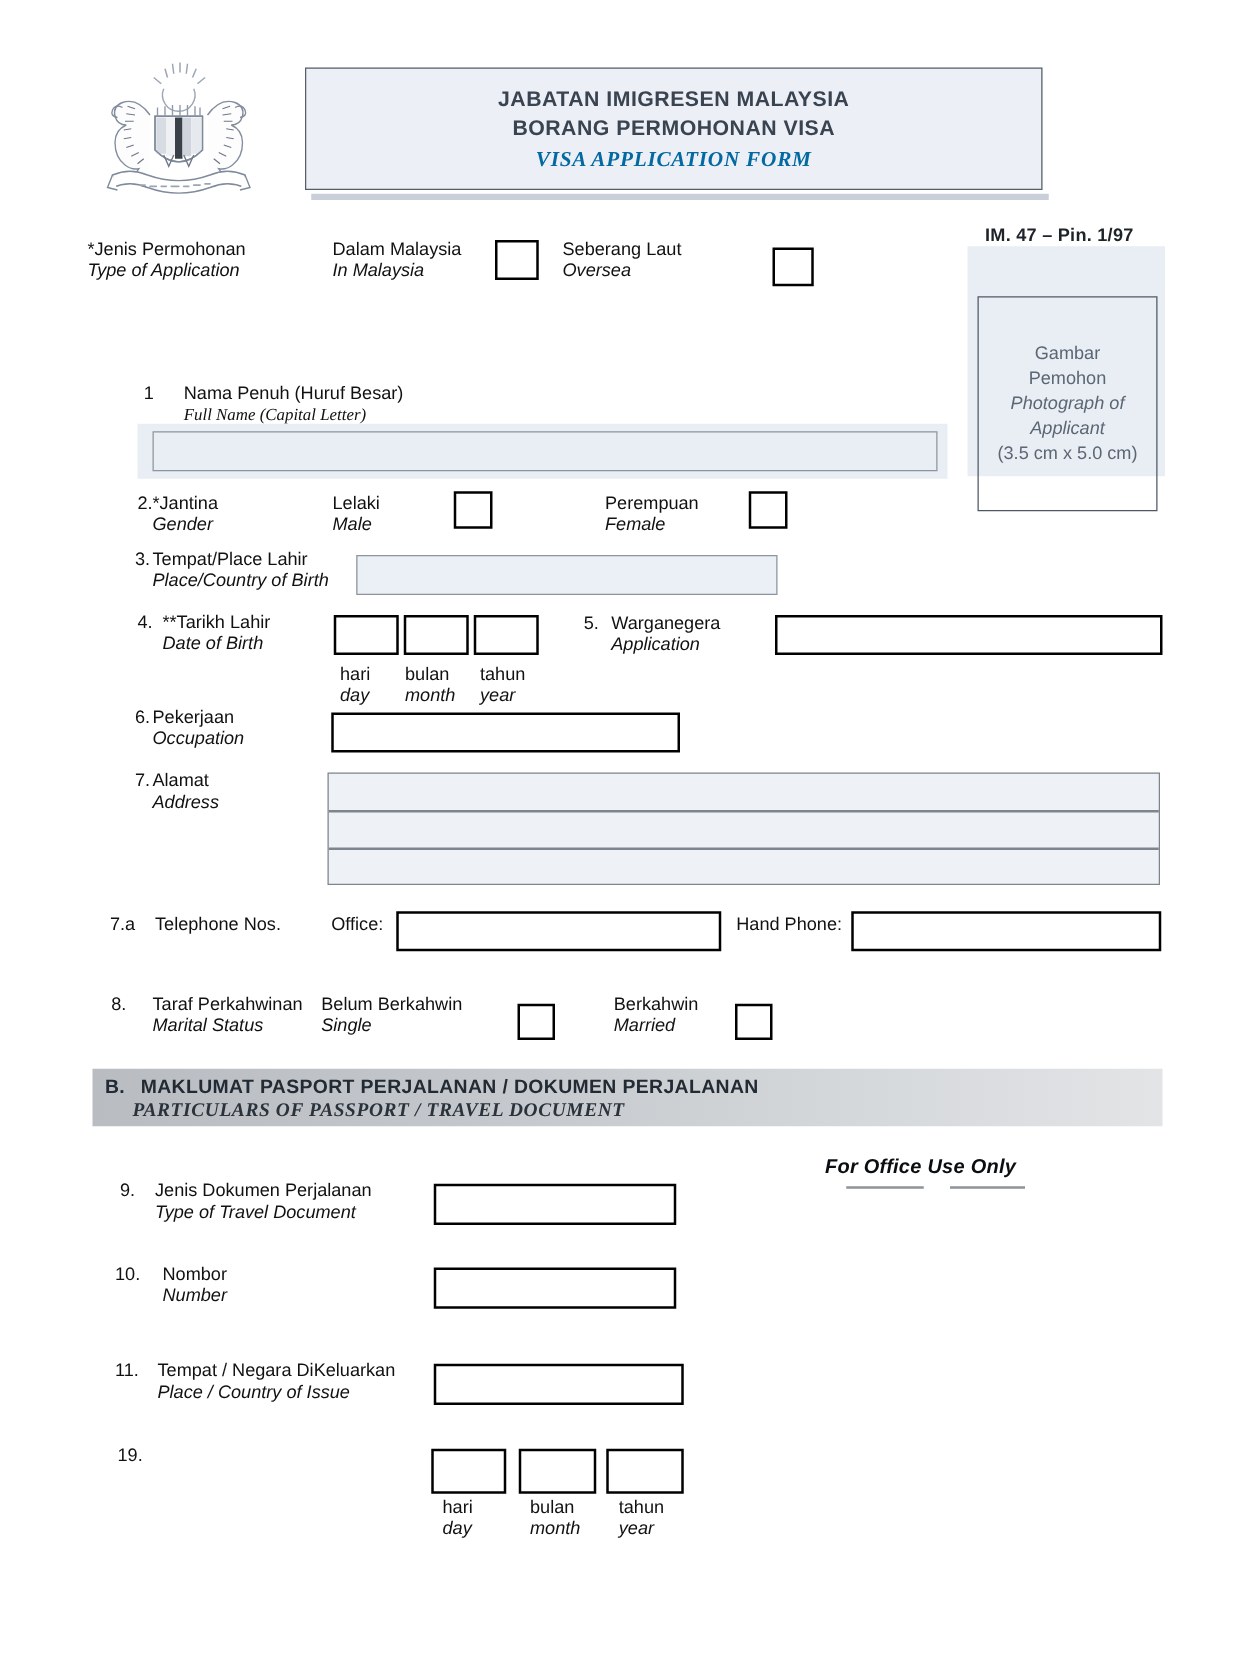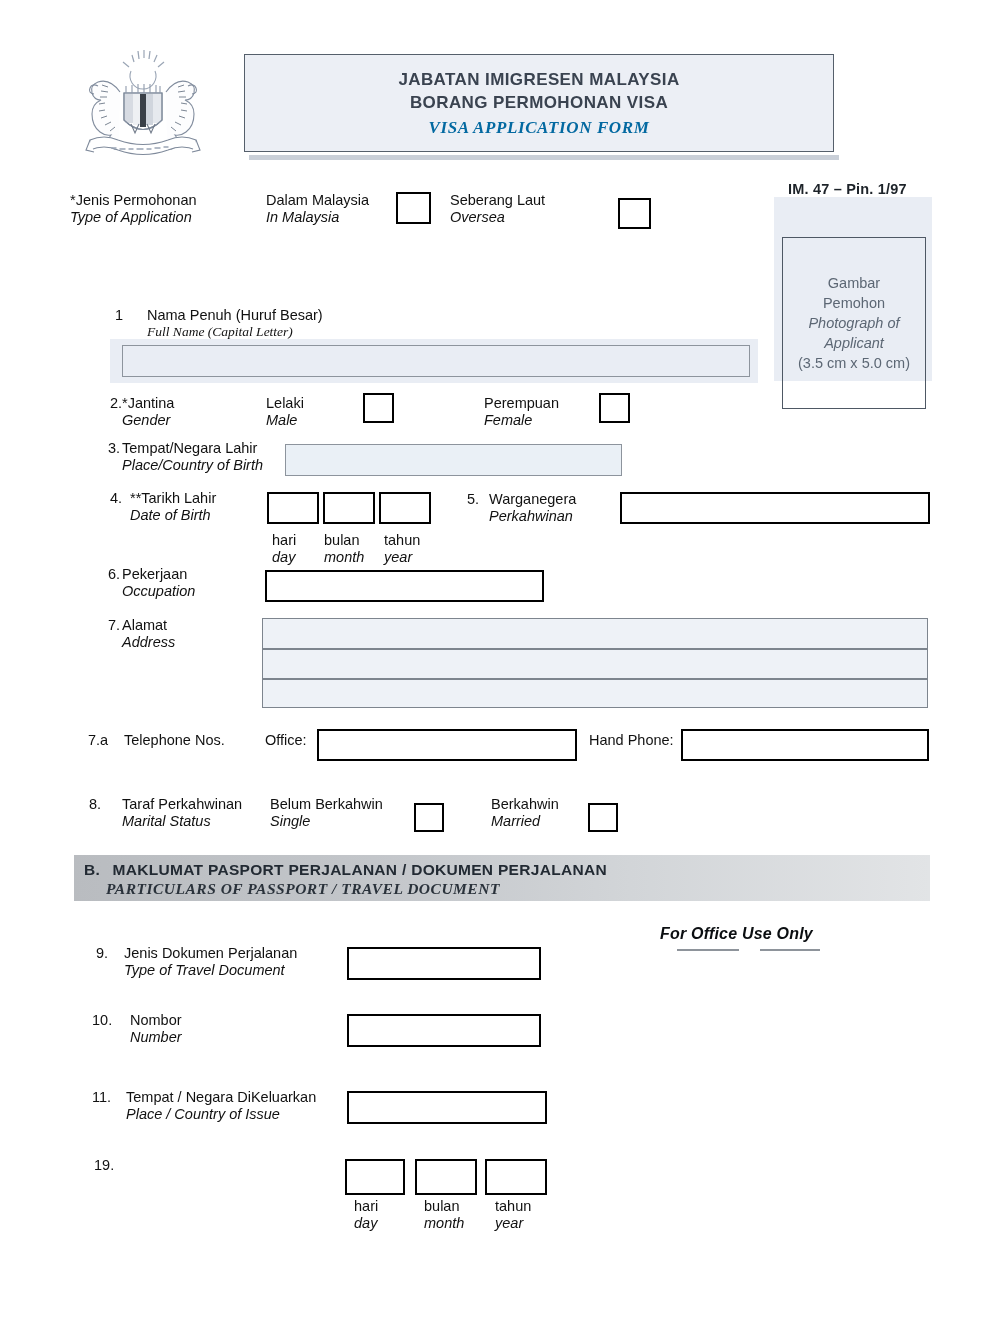--- a/index.html
+++ b/index.html
@@ -324,21 +324,21 @@
   <div class="abs box-check" style="left:363px; top:393px; width:31px; height:30px;"></div>
 
   <div class="abs label-block" style="left:484px; top:395px; width:130px;">
     <div class="my t14">Perempuan</div>
     <div class="en t14">Female</div>
   </div>
   <div class="abs box-check" style="left:599px; top:393px; width:31px; height:30px;"></div>
 
   <div class="abs num" style="left:108px; top:440px;">3.</div>
   <div class="abs label-block" style="left:122px; top:440px; width:175px;">
-    <div class="my t14">Tempat/Negara Lahir</div>
+    <div class="my t14">Tempat/Place Lahir</div>
     <div class="en t14">Place/Country of Birth</div>
   </div>
   <div class="abs box-tint2" style="left:285px; top:444px; width:337px; height:32px;"></div>
 
   <div class="abs num" style="left:110px; top:490px;">4.</div>
   <div class="abs label-block" style="left:130px; top:490px; width:160px;">
     <div class="my t14">**Tarikh Lahir</div>
     <div class="en t14">Date of Birth</div>
   </div>
   <div class="abs box-dark" style="left:267px; top:492px; width:52px; height:32px;"></div>
@@ -353,21 +353,21 @@
     <div class="en t14">month</div>
   </div>
   <div class="abs label-block" style="left:384px; top:532px; width:65px;">
     <div class="my t14">tahun</div>
     <div class="en t14">year</div>
   </div>
 
   <div class="abs num" style="left:467px; top:491px;">5.</div>
   <div class="abs label-block" style="left:489px; top:491px; width:150px;">
     <div class="my t14">Warganegera</div>
-    <div class="en t14">Perkahwinan</div>
+    <div class="en t14">Application</div>
   </div>
   <div class="abs box-dark" style="left:620px; top:492px; width:310px; height:32px;"></div>
 
   <div class="abs num" style="left:108px; top:566px;">6.</div>
   <div class="abs label-block" style="left:122px; top:566px; width:150px;">
     <div class="my t14">Pekerjaan</div>
     <div class="en t14">Occupation</div>
   </div>
   <div class="abs box-dark" style="left:265px; top:570px; width:279px; height:32px;"></div>
 
@@ -389,21 +389,21 @@
   <div class="abs my inline-lab" style="left:265px; top:732px;">Office:</div>
   <div class="abs box-dark" style="left:317px; top:729px; width:260px; height:32px;"></div>
   <div class="abs my inline-lab" style="left:589px; top:732px;">Hand Phone:</div>
   <div class="abs box-dark" style="left:681px; top:729px; width:248px; height:32px;"></div>
 
   <div class="abs num" style="left:89px; top:796px;">8.</div>
   <div class="abs label-block" style="left:122px; top:796px; width:160px;">
     <div class="my t14">Taraf Perkahwinan</div>
     <div class="en t14">Marital Status</div>
   </div>
-  <div class="abs label-block" style="left:270px; top:796px; width:180px;">
+  <div class="abs label-block" style="left:257px; top:796px; width:180px;">
     <div class="my t14">Belum Berkahwin</div>
     <div class="en t14">Single</div>
   </div>
   <div class="abs box-check" style="left:414px; top:803px; width:30px; height:29px;"></div>
   <div class="abs label-block" style="left:491px; top:796px; width:140px;">
     <div class="my t14">Berkahwin</div>
     <div class="en t14">Married</div>
   </div>
   <div class="abs box-check" style="left:588px; top:803px; width:30px; height:29px;"></div>
 

